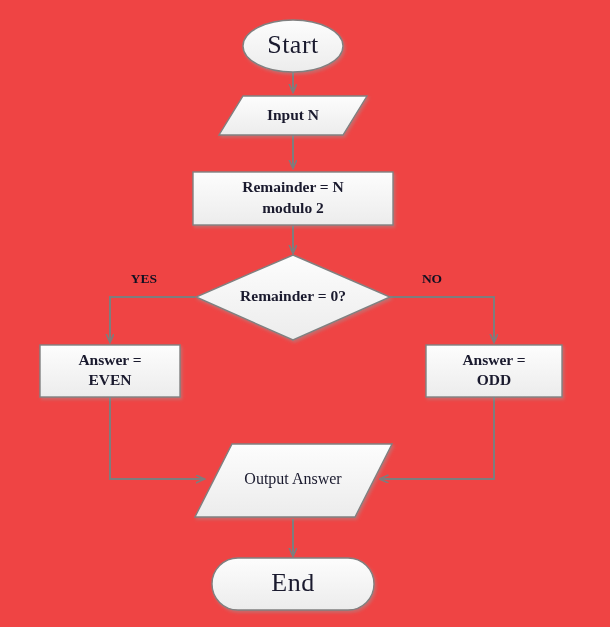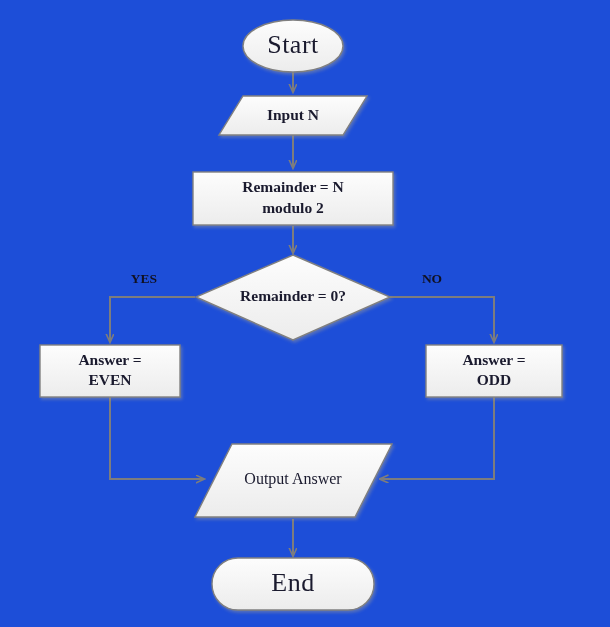--- a/index.html
+++ b/index.html
@@ -10,21 +10,21 @@
   body {
     width: 610px;
     height: 627px;
     overflow: hidden;
     font-family: "Liberation Serif", "DejaVu Serif", serif;
   }
   #flowchart-root {
     position: relative;
     width: 610px;
     height: 627px;
-    background: #1d4ed8;
+    background: #ef4444;
   }
   svg#flow-svg {
     display: block;
     width: 610px;
     height: 627px;
   }
   .node-shape {
     stroke: #808080;
     stroke-width: 1.4;
   }

